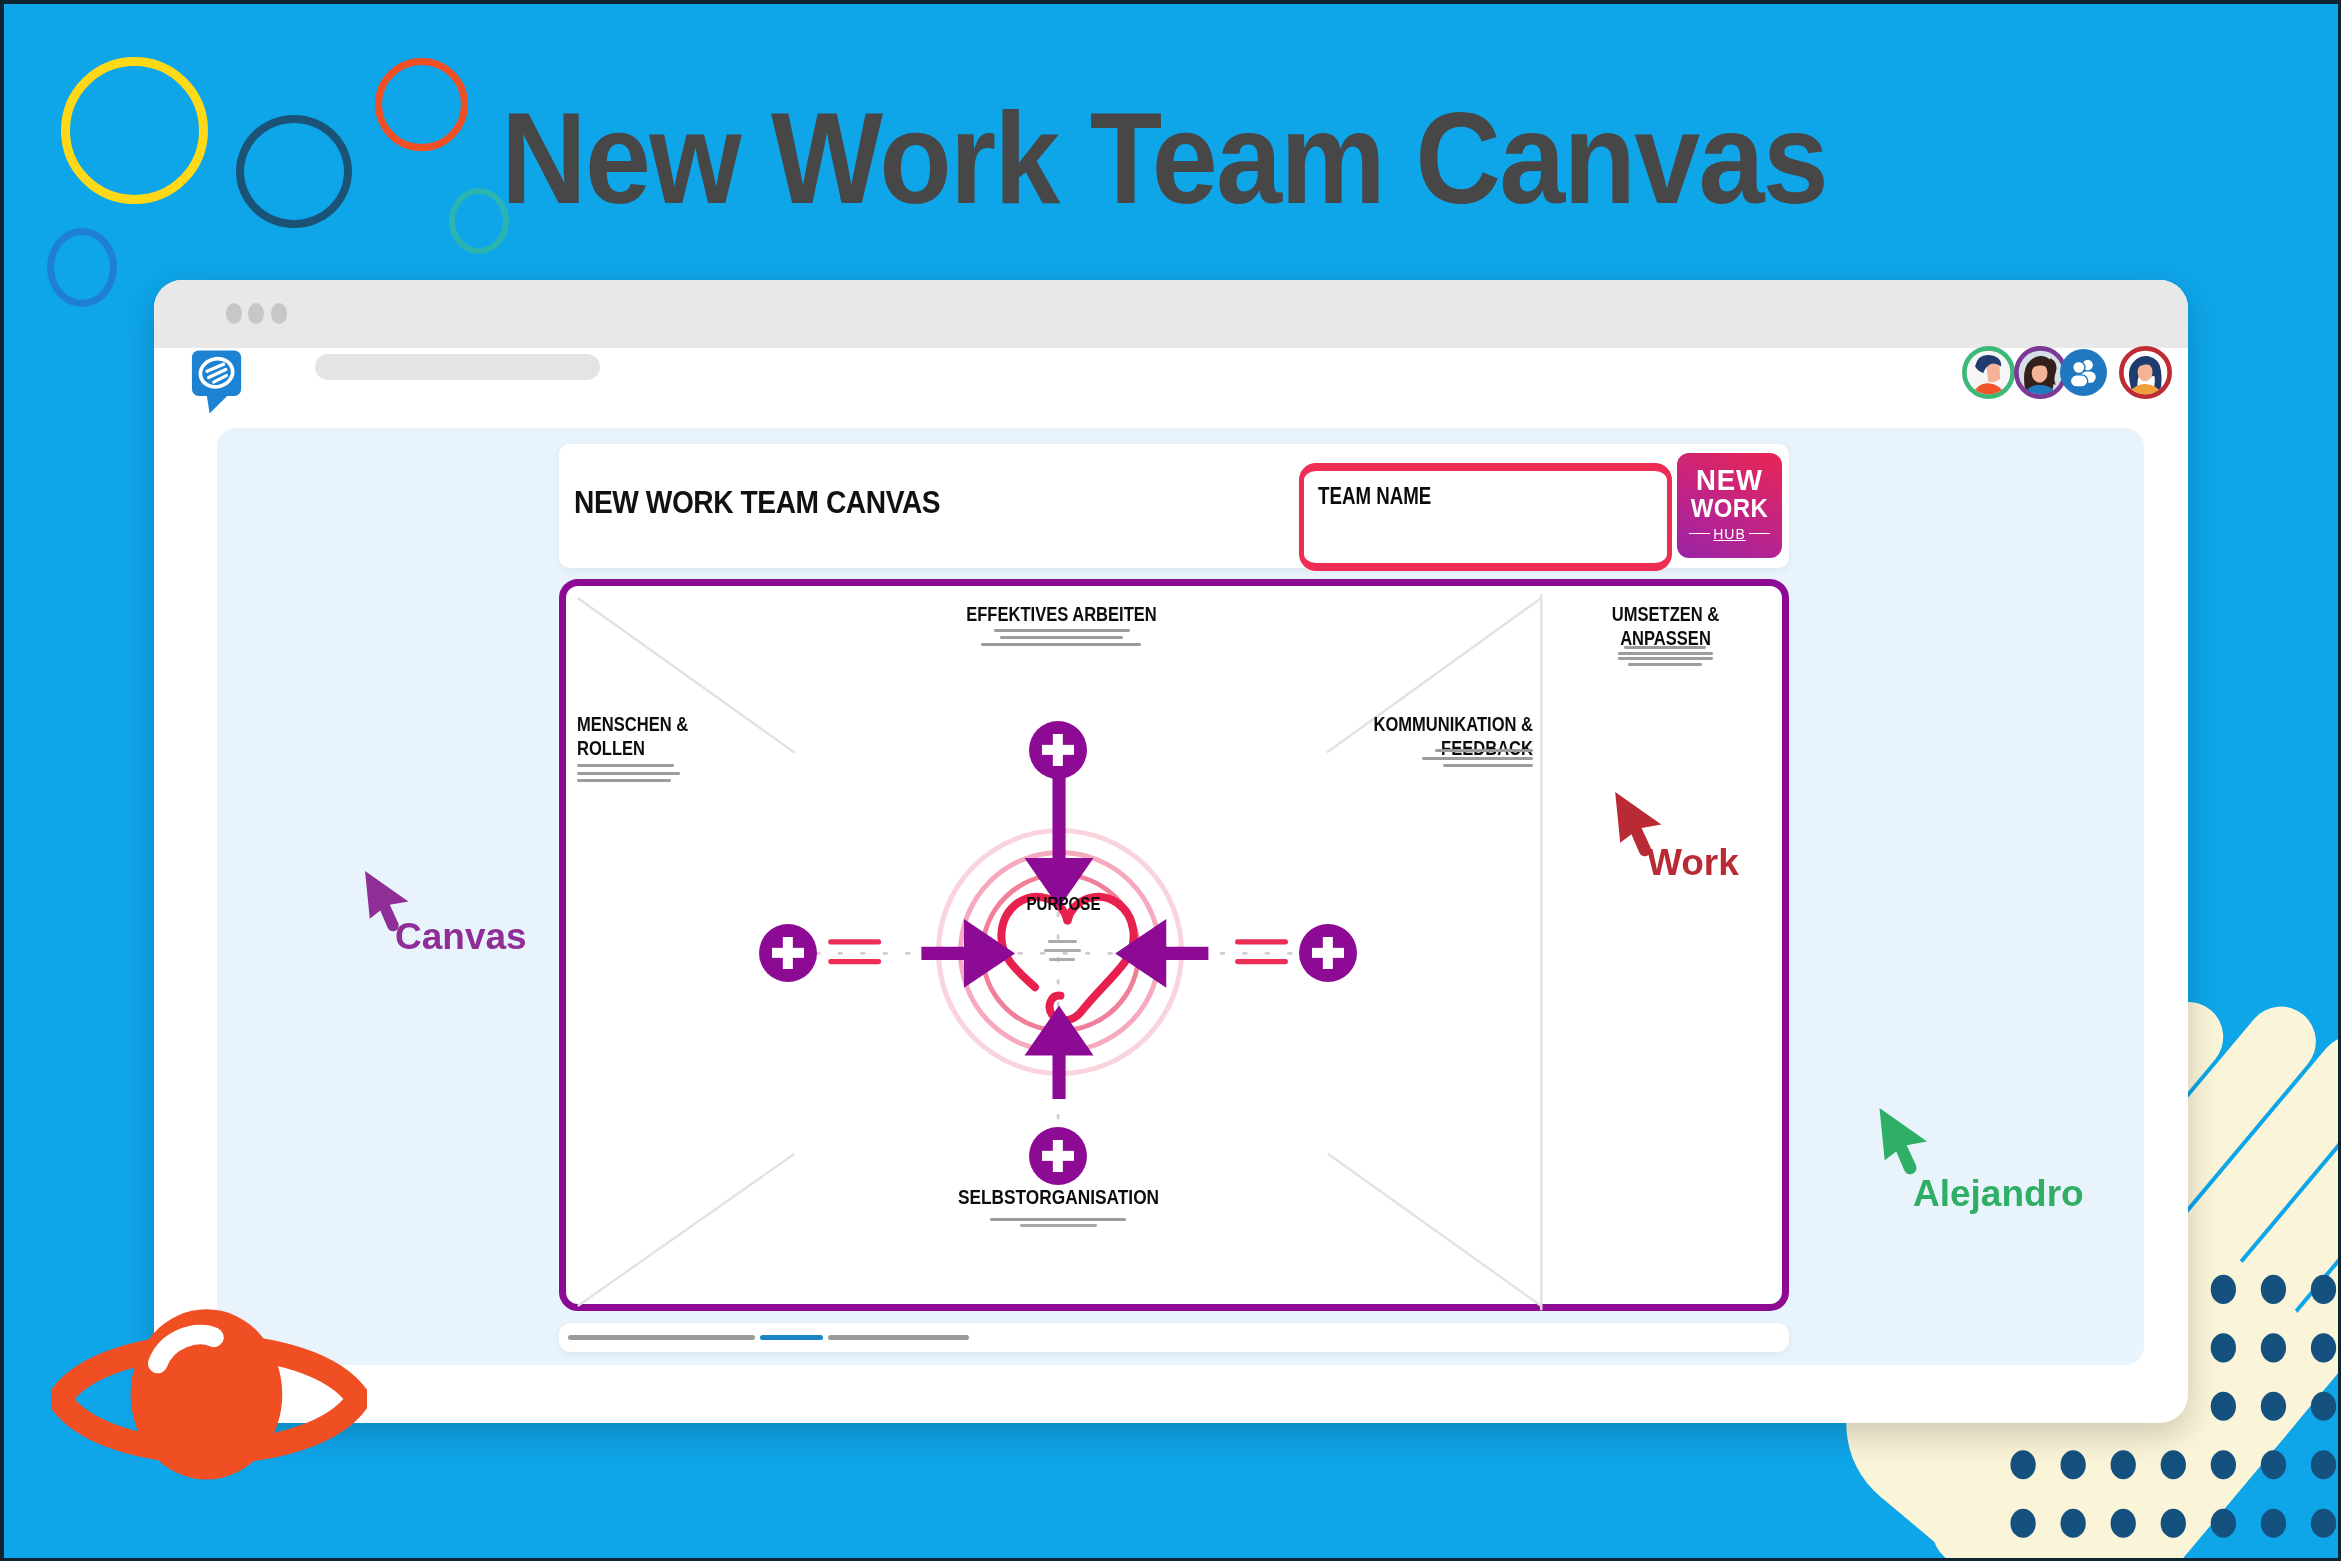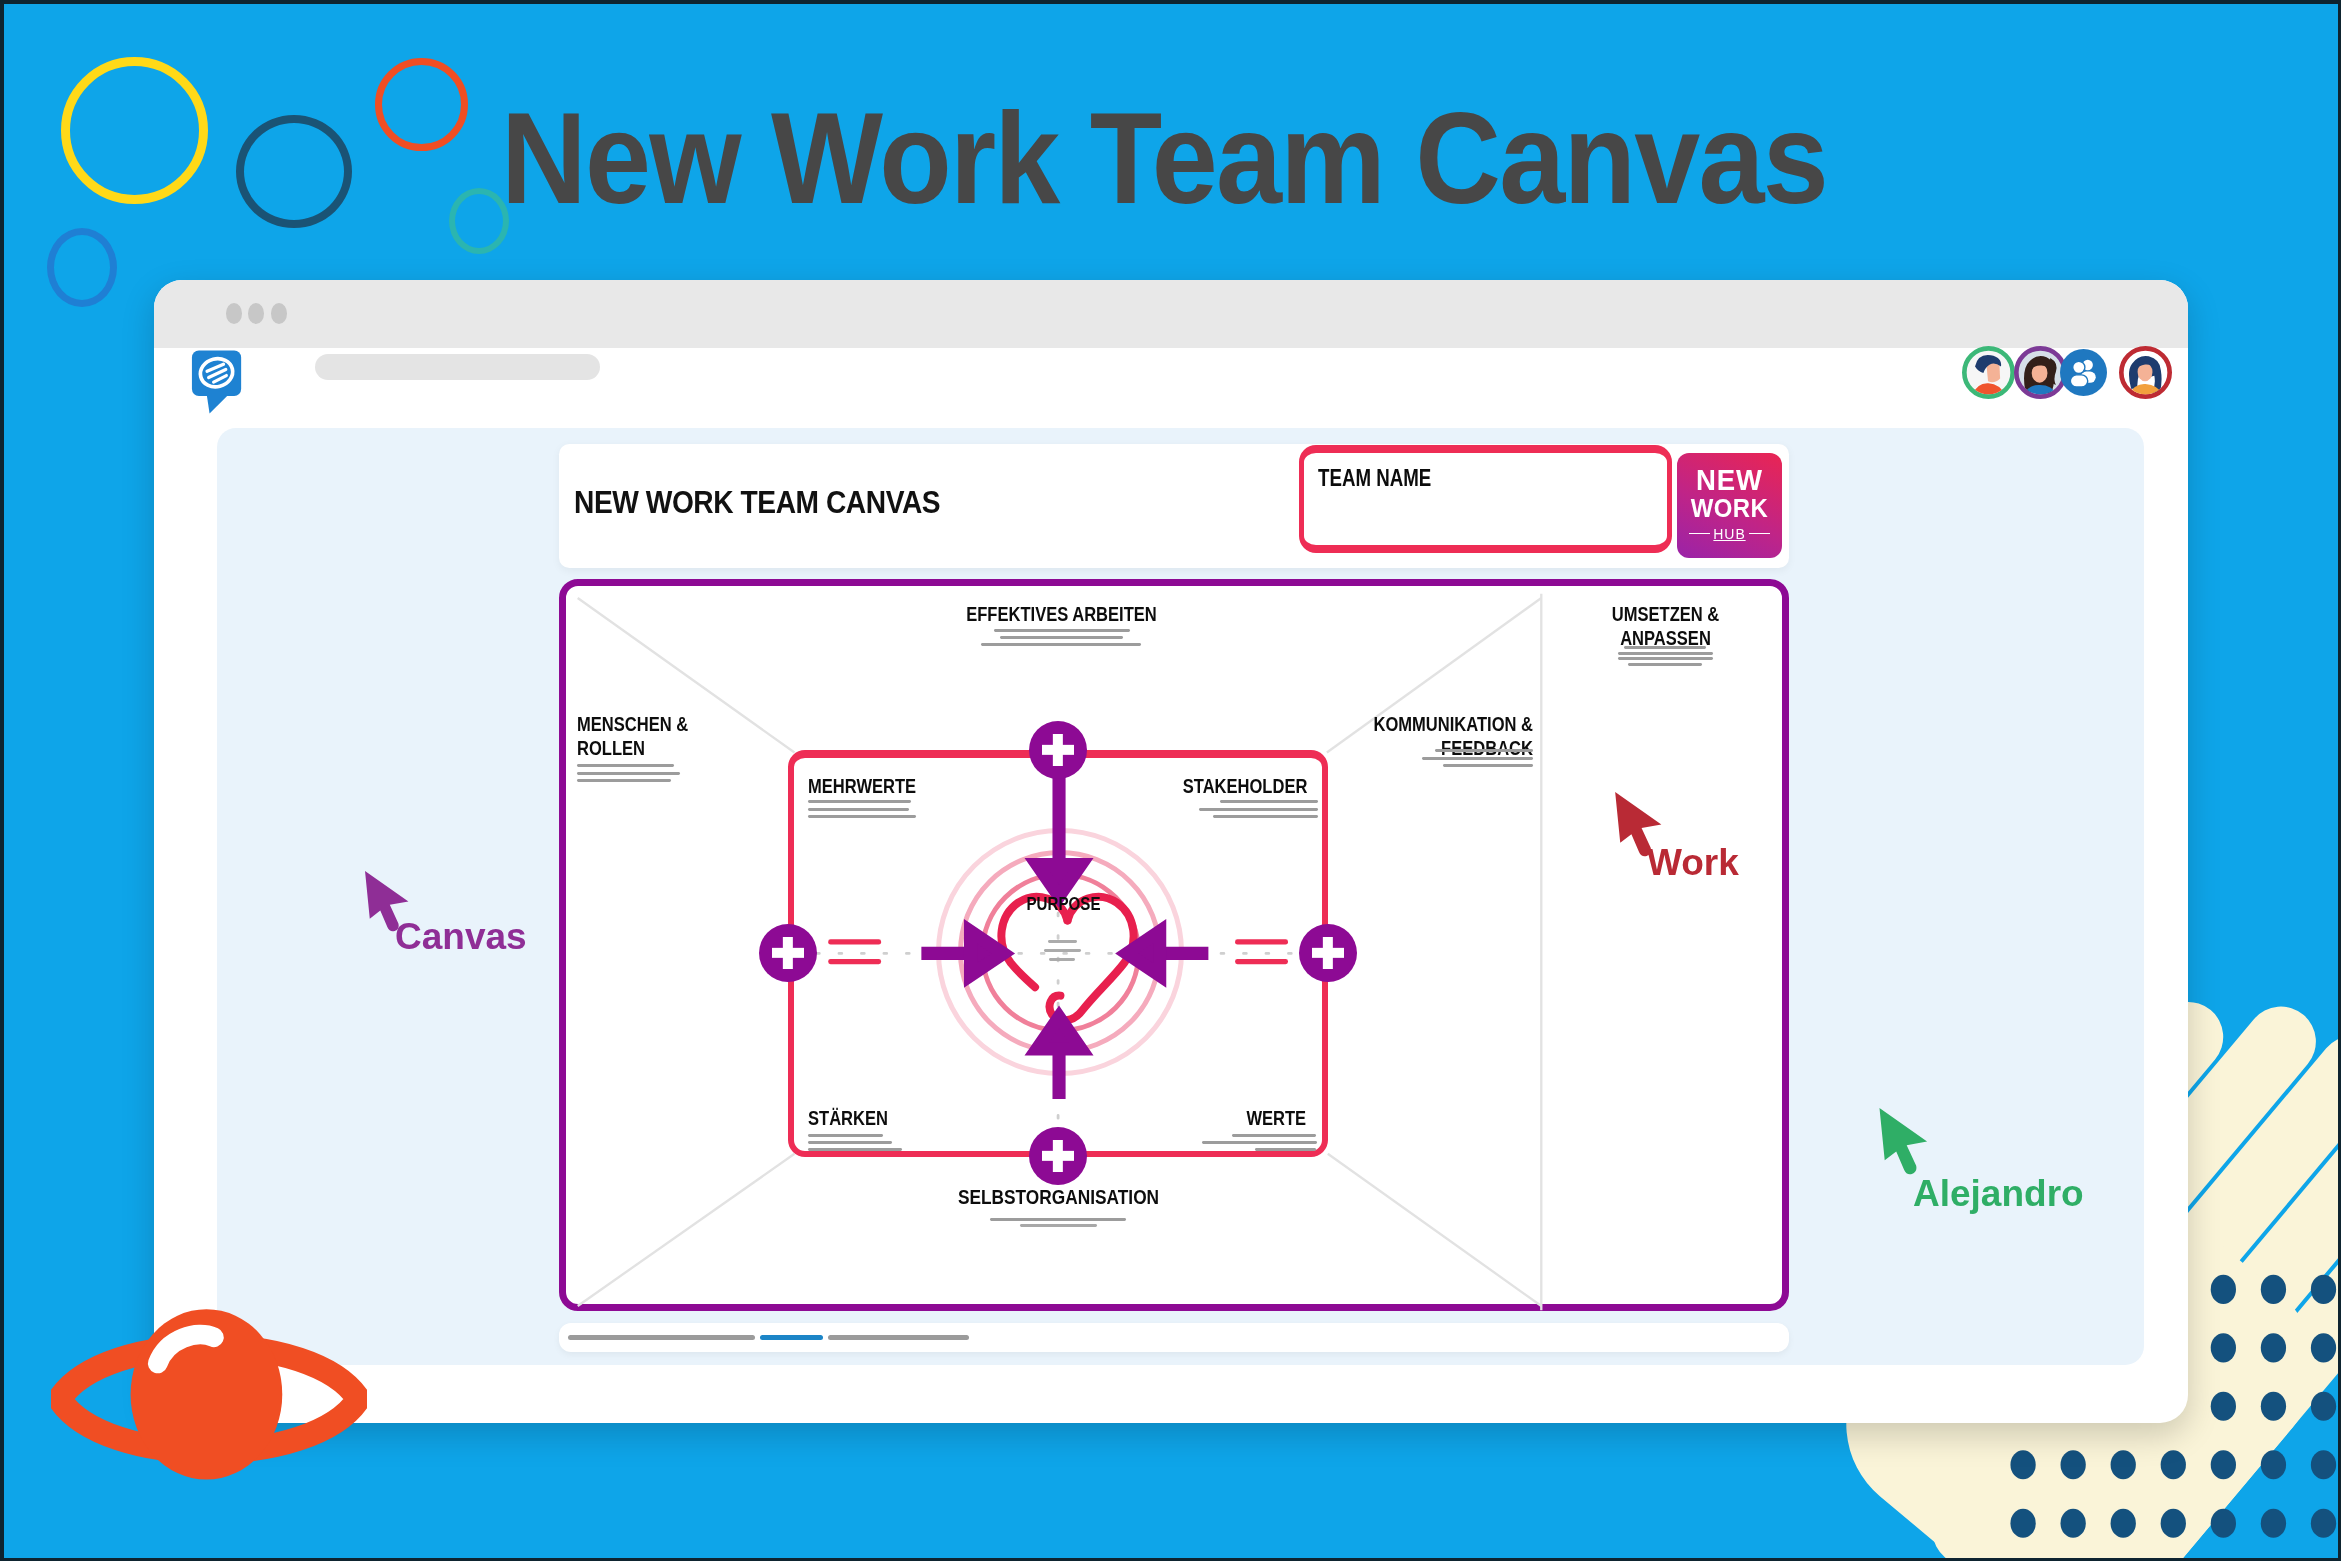--- a/index.html
+++ b/index.html
@@ -23,21 +23,21 @@
     background:#E8E8E8; border-radius:28px 28px 0 0; }
   .tdot { position:absolute; top:23.4px; width:16px; height:20.6px; border-radius:50%; background:#C7C7C7; }
   .pill { position:absolute; left:161px; top:74px; width:285px; height:26px; border-radius:13px; background:#E4E4E4; }
   .canvas-area { position:absolute; left:63px; top:148px; width:1927px; height:937px;
     background:#E9F3FB; border-radius:19px; }
   
   .header-card { position:absolute; left:342px; top:16.4px; width:1230px; height:124px;
     background:#fff; border-radius:10.3px; box-shadow:0 2.8px 8.4px rgba(0,0,0,.05); }
   .header-title { position:absolute; left:15px; top:40px; font-size:32px; font-weight:bold; color:#111;
     transform:scaleX(.88); transform-origin:left top; white-space:nowrap; letter-spacing:-0.5px;}
-  .team-box { position:absolute; left:740px; top:1px; width:373px; height:108px;
+  .team-box { position:absolute; left:740px; top:19px; width:373px; height:108px;
     border:5.6px solid #EE2D55; border-top-width:8px; border-bottom-width:8px; border-radius:17px; background:#fff; }
   .team-label { position:absolute; left:14px; top:12px; font-size:23.4px; font-weight:bold; color:#0c0c0c;
     transform:scaleX(.8); transform-origin:left top; white-space:nowrap;}
   .hub-logo { position:absolute; left:1118px; top:8.4px; width:105px; height:105px; border-radius:12px;
     background:linear-gradient(205deg,#E92553 0%,#C02487 55%,#9A23A8 100%);
     color:#fff; text-align:center; }
   .hub-l1 { margin-top:13px; font-size:29px; font-weight:bold; letter-spacing:0.9px; line-height:1; transform:scaleX(.95);}
   .hub-l2 { font-size:26px; font-weight:bold; letter-spacing:0.5px; line-height:1.05; transform:scaleX(.92);}
   .hub-l3 { margin-top:3.7px; font-size:14px; font-weight:300; letter-spacing:0.9px; display:flex; align-items:center; justify-content:center; gap:3.7px;text-decoration:underline;}
   .hub-l3::before,.hub-l3::after { content:""; display:block; width:20.6px; height:1.4px; background:#fff; }
@@ -228,41 +228,20 @@
               <polygon points="1053,662 1006,594 1100,594"></polygon>
             <line x1="1053" y1="1095" x2="1053" y2="992"></line>
               <polygon points="1053,920 1006,988 1100,988"></polygon>
             <line x1="759" y1="784" x2="863" y2="784"></line>
               <polygon points="934,784 864,737 864,831"></polygon>
             <line x1="1372" y1="784" x2="1270" y2="784"></line>
               <polygon points="1198,784 1268,737 1268,831"></polygon>
           </g>
         </svg>
 
-        <div class="abs" style="left:222px;top:164px;width:540px;height:407px;border:6px solid #EE2D55;border-top-width:8.4px;border-radius:17px;">
-          <div class="seclabel cond o-left" style="left:14px;top:16px;">MEHRWERTE</div>
-          <div class="bar" style="left:14px;top:42px;width:103px;"></div>
-          <div class="bar" style="left:14px;top:50px;width:101px;"></div>
-          <div class="bar" style="left:14px;top:57px;width:108px;"></div>
-
-          <div class="seclabel cond o-right" style="right:15px;top:16px;">STAKEHOLDER</div>
-          <div class="bar" style="left:426px;top:42px;width:98px;"></div>
-          <div class="bar" style="left:405px;top:50px;width:119px;"></div>
-          <div class="bar" style="left:419px;top:57px;width:105px;"></div>
-
-          <div class="seclabel cond o-left" style="left:14px;top:348px;">STÄRKEN</div>
-          <div class="bar" style="left:14px;top:376px;width:75px;"></div>
-          <div class="bar" style="left:14px;top:383px;width:84px;"></div>
-          <div class="bar" style="left:14px;top:390px;width:94px;"></div>
-
-          <div class="seclabel cond o-right" style="right:16.4px;top:348px;">WERTE</div>
-          <div class="bar" style="left:438px;top:376px;width:84px;"></div>
-          <div class="bar" style="left:408px;top:383px;width:115px;"></div>
-          <div class="bar" style="left:461px;top:390px;width:61px;"></div>
-        </div>
 
         <div class="seclabel cond o-center" style="left:427px;top:308px;width:141px;font-size:18px;">PURPOSE</div>
         <div class="bar" style="left:482px;top:354px;width:29px;height:3.3px;background:#ABABAB;"></div>
         <div class="bar" style="left:478px;top:363px;width:37px;height:3.3px;background:#ABABAB;"></div>
         <div class="bar" style="left:483px;top:372px;width:26px;height:3.3px;background:#ABABAB;"></div>
 
         <div class="plusbtn" style="left:463px;top:135px;"></div>
         <div class="plusbtn" style="left:193px;top:338px;"></div>
         <div class="plusbtn" style="left:733px;top:338px;"></div>
         <div class="plusbtn" style="left:463px;top:541px;"></div>

